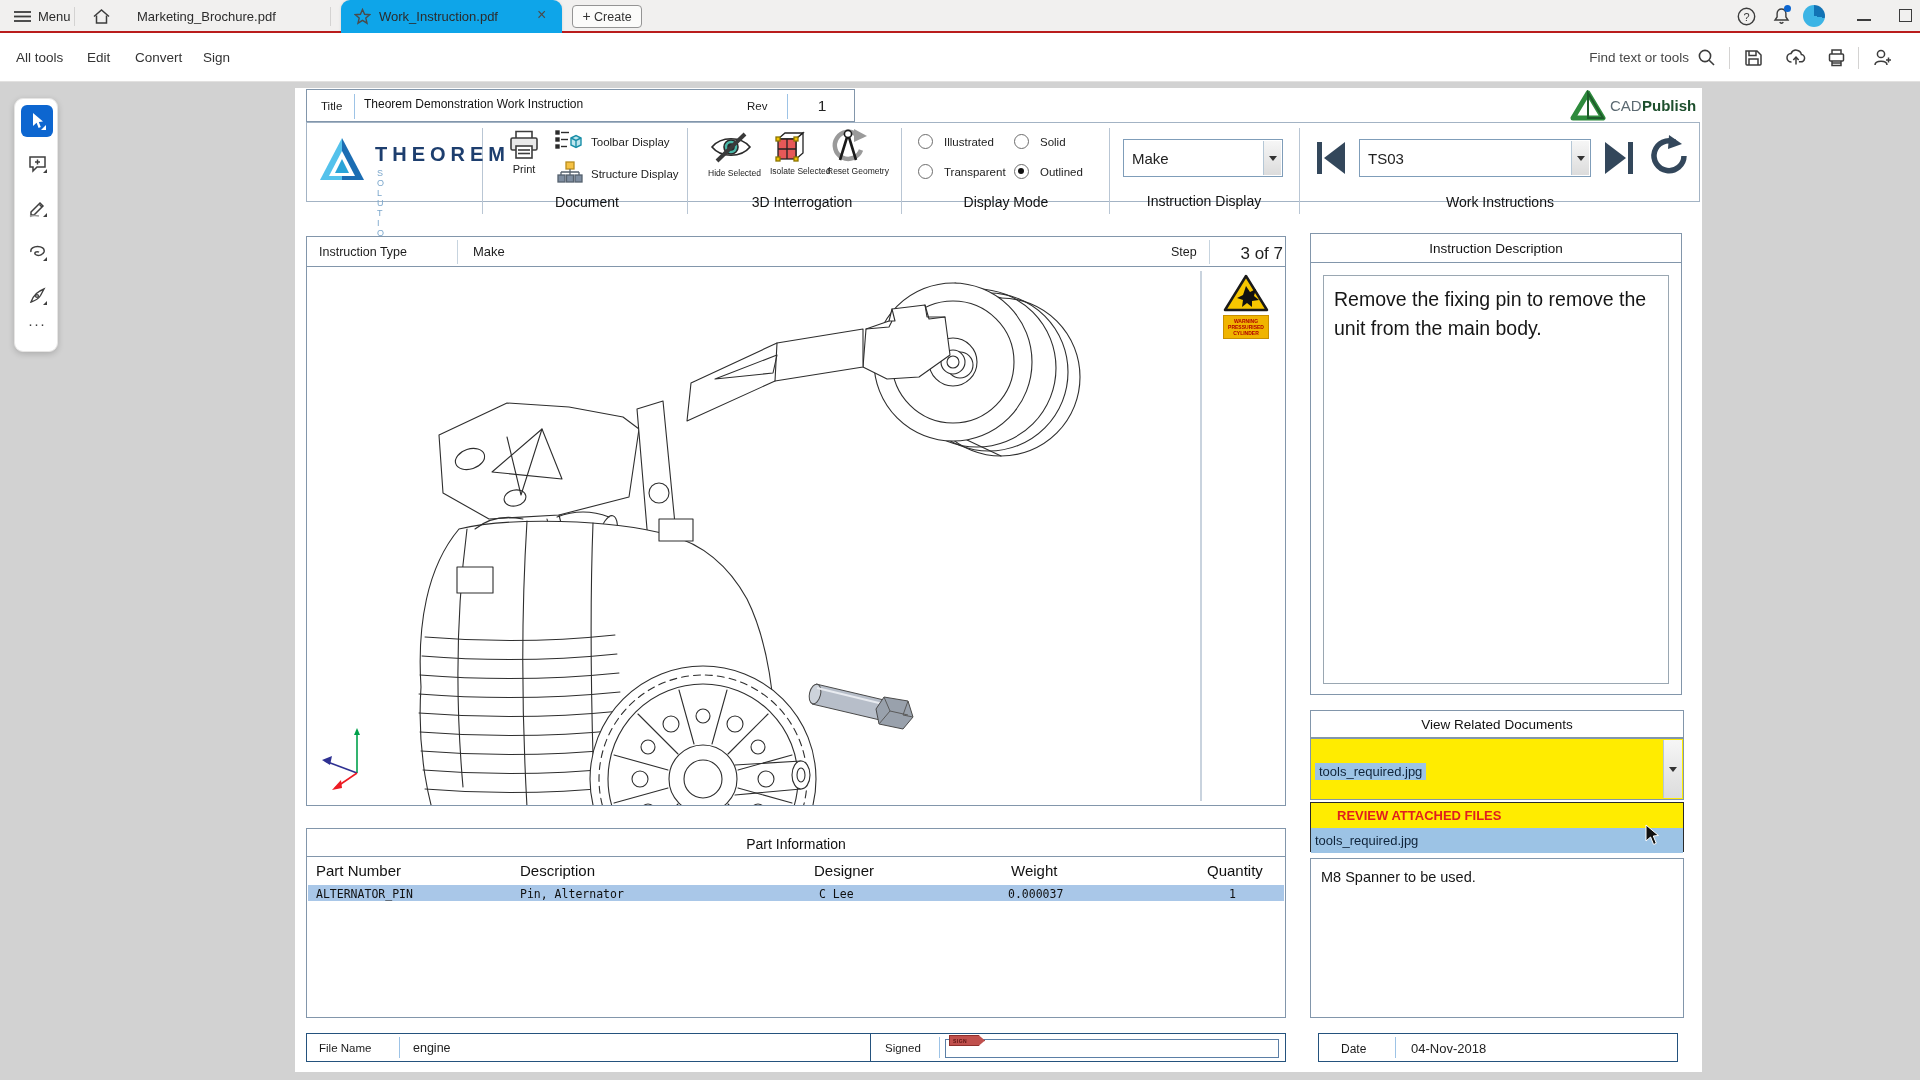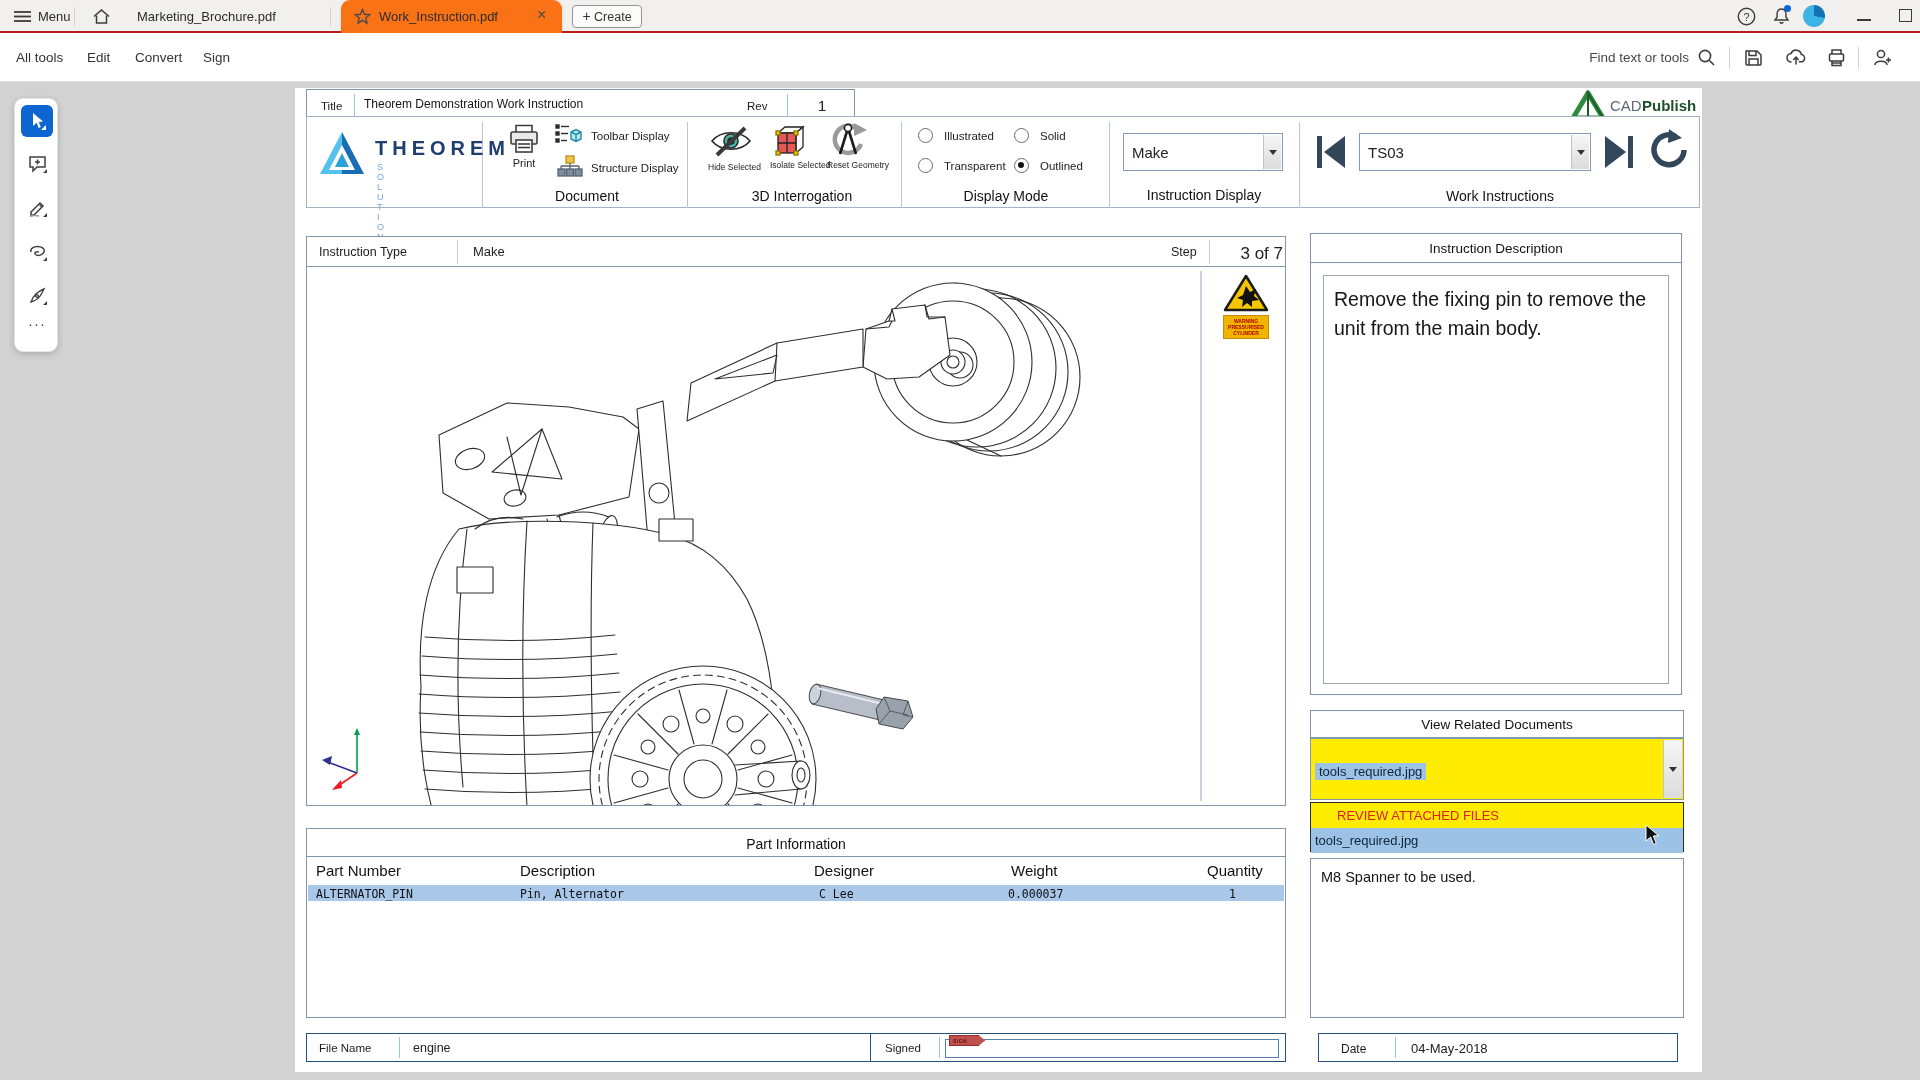--- a/index.html
+++ b/index.html
@@ -2,21 +2,21 @@
 <html><head>
 <meta charset="utf-8">
 <style>
   *{margin:0;padding:0;box-sizing:border-box}
   html,body{width:1920px;height:1080px}
   body{font-family:"Liberation Sans",sans-serif;background:#d2d2d2;position:relative;overflow:hidden;color:#222}
   .abs{position:absolute}
   svg{display:block}
   
   .titlebar{left:0;top:0;width:1920px;height:33px;background:#f1f0ef;border-bottom:2px solid #b91c1c}
-  .tab-active{background:#f97316;border-radius:9px 9px 0 0;box-shadow:0 0 3px rgba(0,0,0,.12)}
+  .tab-active{background:#0ea5e9;border-radius:9px 9px 0 0;box-shadow:0 0 3px rgba(0,0,0,.12)}
   .tab-label{font-size:13px;color:#2c2c2c;line-height:33px;white-space:nowrap}
   .chrome-btn{border:1px solid #949494;border-radius:4px;background:#fbfbfa;font-size:12.5px;color:#333;line-height:21px;text-align:center}
   .toolbar2{left:0;top:33px;width:1920px;height:49px;background:#fff;border-bottom:1px solid #e2e1e0}
   .menu-item{font-size:13.5px;color:#333;line-height:49px}
   .vdiv-lite{width:1px;background:#d4d3d2}
   
   .dock{left:14px;top:98px;width:44px;height:254px;background:#fff;border:1px solid #e6e5e4;border-radius:9px;box-shadow:0 2px 6px rgba(0,0,0,.18)}
   .dock-tool{left:6px;width:32px;height:32px;border-radius:6px;display:flex;align-items:center;justify-content:center}
   .dock-active{background:#0d66d0}
   
@@ -31,21 +31,21 @@
   .radio.checked::after{content:"";position:absolute;left:3.2px;top:3.2px;width:6px;height:6px;border-radius:50%;background:#111}
   .combo{border:1px solid #7f9db9;background:#fff}
   .combo-btn{position:absolute;right:1px;top:1px;bottom:1px;width:18px;background:linear-gradient(#f6f6f6,#dcdcdc);border-left:1px solid #b5c7d6;display:flex;align-items:center;justify-content:center}
   .caret{width:0;height:0;border-left:4px solid transparent;border-right:4px solid transparent;border-top:5px solid #333}
   .hdr-cell{font-size:15px;color:#111}
   .mono{font-family:"DejaVu Sans Mono",monospace;font-size:11.5px;color:#101010}
   .desc-text{font-size:19.5px;line-height:29px;color:#161616}
   .panel-title{font-size:13.5px;color:#111;text-align:center}
   .yellow{background:#ffec00}
   .sel-blue{background:#9cc3e5}
-  .red-note{color:#e01e1e;font-weight:normal}
+  .red-note{color:#e01e1e;font-weight:bold}
 </style>
 </head>
 <body>
 
 <div class="abs titlebar">
   <div class="abs" style="left:14px;top:10px">
     <svg width="17" height="13">
         <g stroke="#3c3c3c" stroke-width="1.8">
           <line x1="0" y1="2" x2="17" y2="2"></line>
           <line x1="0" y1="6.5" x2="17" y2="6.5"></line>
@@ -193,21 +193,21 @@
 
 <div class="abs" style="left:1570px;top:90px">
   <svg class="abs" width="36" height="31">
     <polygon points="18,3 33,28 3,28" fill="none" stroke="#2e8b3d" stroke-width="5" stroke-linejoin="round"></polygon>
     <polygon points="18,3 33,28 18,28" fill="none" stroke="#1d5c2a" stroke-width="2"></polygon>
   </svg>
   <span class="abs" style="left:40px;top:7px;font-size:15px;color:#5c6a72">CAD</span>
   <span class="abs" style="left:72px;top:7px;font-size:15px;font-weight:bold;color:#1d4f2d">Publish</span>
 </div>
 
-<div class="abs fbox" style="left:306px;top:116px;width:1394px;height:92px;border-color:#a3b3c4">
+<div class="abs fbox" style="left:306px;top:122px;width:1394px;height:80px;border-color:#a3b3c4">
 
   <div class="abs fdiv" style="left:175px;top:5px;height:86px;background:#b9c6d4"></div>
   <div class="abs fdiv" style="left:380px;top:5px;height:86px;background:#b9c6d4"></div>
   <div class="abs fdiv" style="left:594px;top:5px;height:86px;background:#b9c6d4"></div>
   <div class="abs fdiv" style="left:802px;top:5px;height:86px;background:#b9c6d4"></div>
   <div class="abs fdiv" style="left:992px;top:5px;height:86px;background:#b9c6d4"></div>
 
   <div class="abs" style="left:10px;top:12px">
     <svg class="abs" width="52" height="48">
       <polygon points="25,3 3,45 25,45" fill="#54c2ec"></polygon>
@@ -538,14 +538,14 @@
   <div class="abs fdiv" style="left:68px;top:3px;height:21px"></div>
   <div class="abs" style="left:74px;top:5px;width:334px;height:19px;border:1px solid #5b7fa6"></div>
   <div class="abs" style="left:78px;top:1px;width:36px;height:11px;background:#c0504d;border:1px solid #8f2f2c;clip-path:polygon(0 0,82% 0,100% 50%,82% 100%,0 100%)">
     <div style="font-size:5px;color:#5e1513;font-weight:bold;padding:2px 0 0 3px;letter-spacing:.5px">SIGN</div>
   </div>
 </div>
 
 <div class="abs fbox-dark" style="left:1318px;top:1033px;width:360px;height:29px">
   <span class="abs flabel" style="left:22px;top:8px;font-size:12px">Date</span>
   <div class="abs fdiv" style="left:76px;top:3px;height:21px"></div>
-  <span class="abs" style="left:92px;top:7px;font-size:13px">04-May-2018</span>
+  <span class="abs" style="left:92px;top:7px;font-size:13px">04-Nov-2018</span>
 </div>
 
 </body></html>

